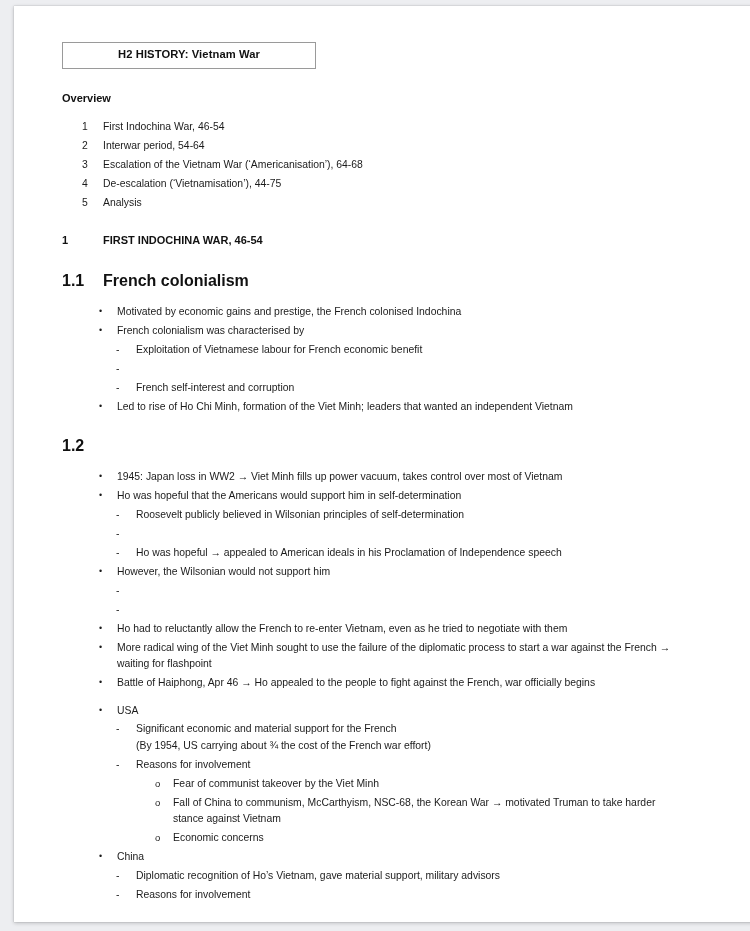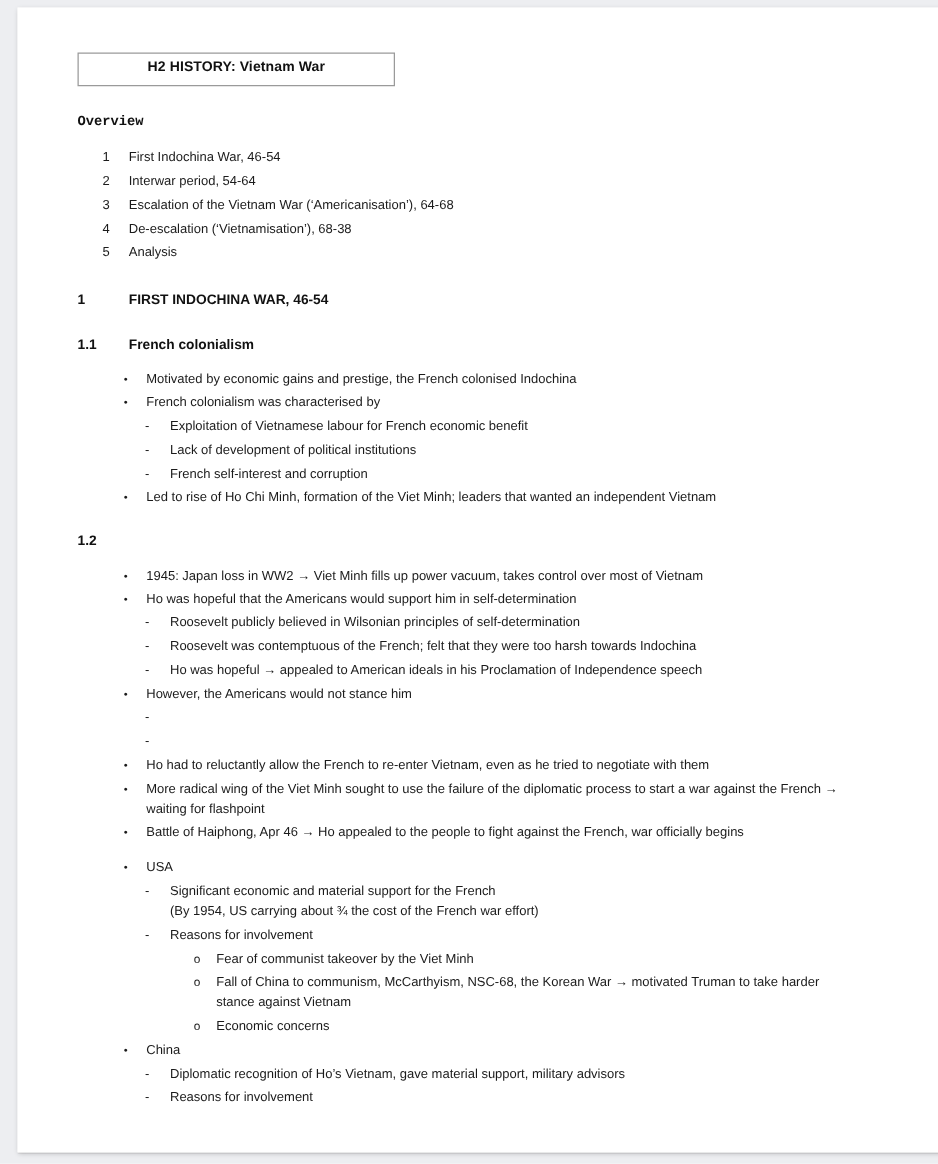--- a/index.html
+++ b/index.html
@@ -54,35 +54,34 @@
     letter-spacing: 0.1px;
     color: #111;
   }
 
   
   .h-overview {
     font-weight: bold;
     font-size: 11px;
     margin: 21px 0 0 0;
     color: #111;
-    font-family: Liberation Mono, monospace;
   }
   .section-head {
     display: flex;
     font-weight: bold;
     font-size: 11px;
     margin: 21px 0 0 0;
     color: #111;
   }
   .section-head .num {
     width: 41px;
     flex: 0 0 41px;
   }
   .section-head.sub {
-    font-size: 11px;
+    font-size: 16px;
     margin-top: 18px;
   }
 
   
   .overview-list {
     margin: 12px 0 0 0;
   }
   .ov-row {
     display: flex;
     margin: 0 0 2.5px 0;
@@ -158,21 +157,21 @@
       <div class="ov-row">
         <span class="ov-num">2</span>
         <span class="ov-txt">Interwar period, 54-64</span>
       </div>
       <div class="ov-row">
         <span class="ov-num">3</span>
         <span class="ov-txt">Escalation of the Vietnam War (‘Americanisation’), 64-68</span>
       </div>
       <div class="ov-row">
         <span class="ov-num">4</span>
-        <span class="ov-txt">De-escalation (‘Vietnamisation’), 68-38</span>
+        <span class="ov-txt">De-escalation (‘Vietnamisation’), 44-75</span>
       </div>
       <div class="ov-row">
         <span class="ov-num">5</span>
         <span class="ov-txt">Analysis</span>
       </div>
     </div>
 
     <div class="section-head">
       <span class="num">1</span>
       <span>FIRST INDOCHINA WAR, 46-54</span>
@@ -191,21 +190,20 @@
       <div class="li lvl1">
         <span class="marker">•</span>
         <span class="txt">French colonialism was characterised by</span>
       </div>
       <div class="li lvl2">
         <span class="marker">-</span>
         <span class="txt">Exploitation of Vietnamese labour for French economic benefit</span>
       </div>
       <div class="li lvl2">
         <span class="marker">-</span>
-        <span class="txt">Lack of development of political institutions</span>
       </div>
       <div class="li lvl2">
         <span class="marker">-</span>
         <span class="txt">French self-interest and corruption</span>
       </div>
       <div class="li lvl1">
         <span class="marker">•</span>
         <span class="txt">Led to rise of Ho Chi Minh, formation of the Viet Minh; leaders that wanted an independent Vietnam</span>
       </div>
     </div>
@@ -222,29 +220,28 @@
       <div class="li lvl1">
         <span class="marker">•</span>
         <span class="txt">Ho was hopeful that the Americans would support him in self-determination</span>
       </div>
       <div class="li lvl2">
         <span class="marker">-</span>
         <span class="txt">Roosevelt publicly believed in Wilsonian principles of self-determination</span>
       </div>
       <div class="li lvl2">
         <span class="marker">-</span>
-        <span class="txt">Roosevelt was contemptuous of the French; felt that they were too harsh towards Indochina</span>
       </div>
       <div class="li lvl2">
         <span class="marker">-</span>
         <span class="txt">Ho was hopeful → appealed to American ideals in his Proclamation of Independence speech</span>
       </div>
       <div class="li lvl1">
         <span class="marker">•</span>
-        <span class="txt">However, the Americans would not stance him</span>
+        <span class="txt">However, the Wilsonian would not support him</span>
       </div>
       <div class="li lvl2">
         <span class="marker">-</span>
       </div>
       <div class="li lvl2">
         <span class="marker">-</span>
       </div>
       <div class="li lvl1">
         <span class="marker">•</span>
         <span class="txt">Ho had to reluctantly allow the French to re-enter Vietnam, even as he tried to negotiate with them</span>

